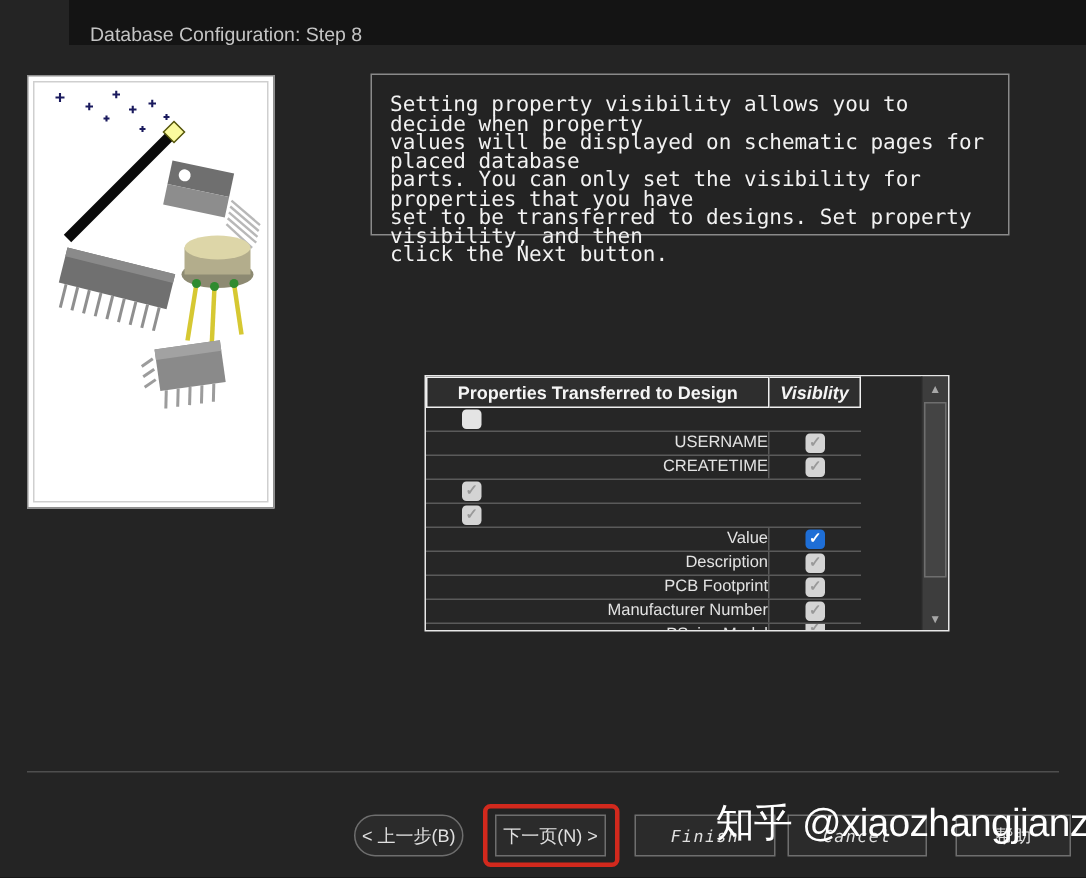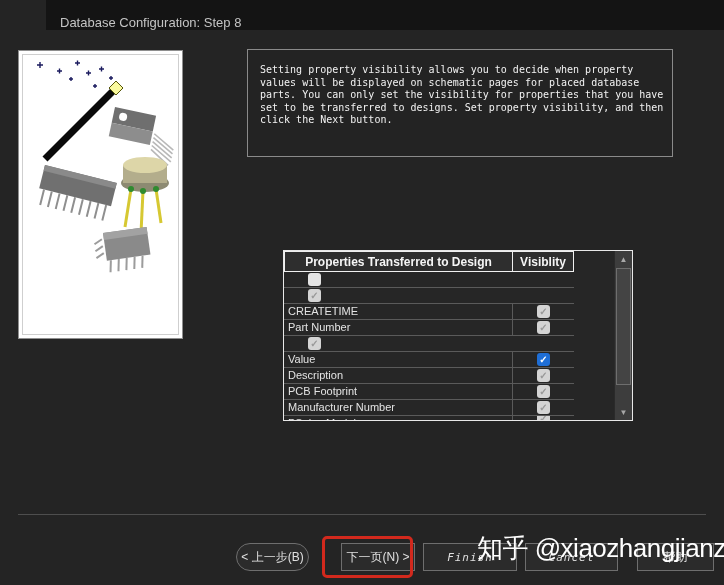--- a/index.html
+++ b/index.html
@@ -24,36 +24,36 @@
     background:#ffffff;border:1px solid #8f8f8f;padding:3px;
   }
   .image-panel .inner{width:100%;height:100%;border:1px solid #cfcfcf;background:#ffffff;}
   
   .instruction-box{
     position:absolute;left:247px;top:49px;width:426px;height:108px;
     border:1px solid #8a8a8a;background:#232323;
     padding:14px 8px 0 12px;
   }
   .instruction-box .text{
-    color:#f2f2f2;font-family:"DejaVu Sans Mono",monospace;font-size:10px;
+    color:#f2f2f2;font-family:"DejaVu Sans Mono",monospace;font-size:14px;
     line-height:12.5px;white-space:pre-line;
   }
   
   .ptable{
     position:absolute;left:283px;top:250px;width:350px;height:171px;
-    border:1px solid #e8e8e8;background:#262626;display:flex;
+    border:1px solid #e8e8e8;background:#262626;display:flex;text-align:right;
   }
   .grid{width:290px;display:flex;flex-direction:column;}
   .thead{display:flex;height:21px;background:#2e2e2e;}
   .th{
     border:1px solid #f0f0f0;color:#f5f5f5;font-weight:bold;font-size:12px;
     display:flex;align-items:center;justify-content:center;
   }
   .th-name{width:229px;}
-  .th-vis{width:61px;border-left:none;}
+  .th-vis{width:61px;border-left:none;font-style:italic;}
   .tbody{display:flex;flex-direction:column;overflow:hidden;height:148px;}
   .trow{display:flex;height:16px;flex:0 0 16px;border-bottom:1px solid #5a5a5a;}
   .trow.partial{height:5px;flex:0 0 5px;overflow:hidden;border-bottom:none;}
   .tcell-name{
     width:229px;color:#e3e3e3;font-size:11px;line-height:15px;
     padding-left:4px;border-right:1px solid #5a5a5a;white-space:nowrap;overflow:hidden;
   }
   .tcell-vis{width:61px;display:flex;align-items:center;justify-content:center;}
   .checkbox{
     width:13px;height:13px;border-radius:3px;display:inline-flex;
@@ -78,21 +78,21 @@
   }
   
   .hsep{position:absolute;left:18px;top:514px;width:688px;height:1px;background:#4e4e4e;}
   .btn{
     position:absolute;top:543px;height:28px;background:#2b2b2b;border:1px solid #6e6e6e;
     color:#e0e0e0;font-size:12px;display:flex;align-items:center;justify-content:center;
     cursor:pointer;
   }
   .btn-en{font-family:"DejaVu Sans Mono",monospace;font-size:11px;letter-spacing:1px;font-style:italic;}
   .btn-back{left:236px;width:73px;border-radius:14px;}
-  .btn-next{left:330px;width:74px;margin-left:11px;}
+  .btn-next{left:330px;width:74px;}
   .btn-finish{left:423px;width:94px;}
   .btn-cancel{left:525px;width:93px;}
   .btn-help{left:637px;width:77px;font-family:Liberation Serif, serif;}
   .red-highlight{
     position:absolute;left:322px;top:536px;width:91px;height:42px;
     border:3px solid #d2291d;border-radius:5px;pointer-events:none;
   }
   .watermark{
     position:absolute;left:477px;top:531px;color:#ffffff;font-size:26px;
     letter-spacing:-0.5px;white-space:nowrap;pointer-events:none;
@@ -204,32 +204,32 @@
         <div class="th th-name">Properties Transferred to Design</div>
         <div class="th th-vis">Visiblity</div>
       </div>
       <div class="tbody">
           <div class="trow">
             <div class="tcell-vis">
               <span class="checkbox cb-gray"></span>
             </div>
           </div>
           <div class="trow">
+            <div class="tcell-name">USERNAME</div>
             <div class="tcell-vis">
               <span class="checkbox cb-gray-checked">✓</span>
             </div>
           </div>
           <div class="trow">
             <div class="tcell-name">CREATETIME</div>
             <div class="tcell-vis">
               <span class="checkbox cb-gray-checked">✓</span>
             </div>
           </div>
           <div class="trow">
-            <div class="tcell-name">Part Number</div>
             <div class="tcell-vis">
               <span class="checkbox cb-gray-checked">✓</span>
             </div>
           </div>
           <div class="trow">
             <div class="tcell-vis">
               <span class="checkbox cb-gray-checked">✓</span>
             </div>
           </div>
           <div class="trow">

